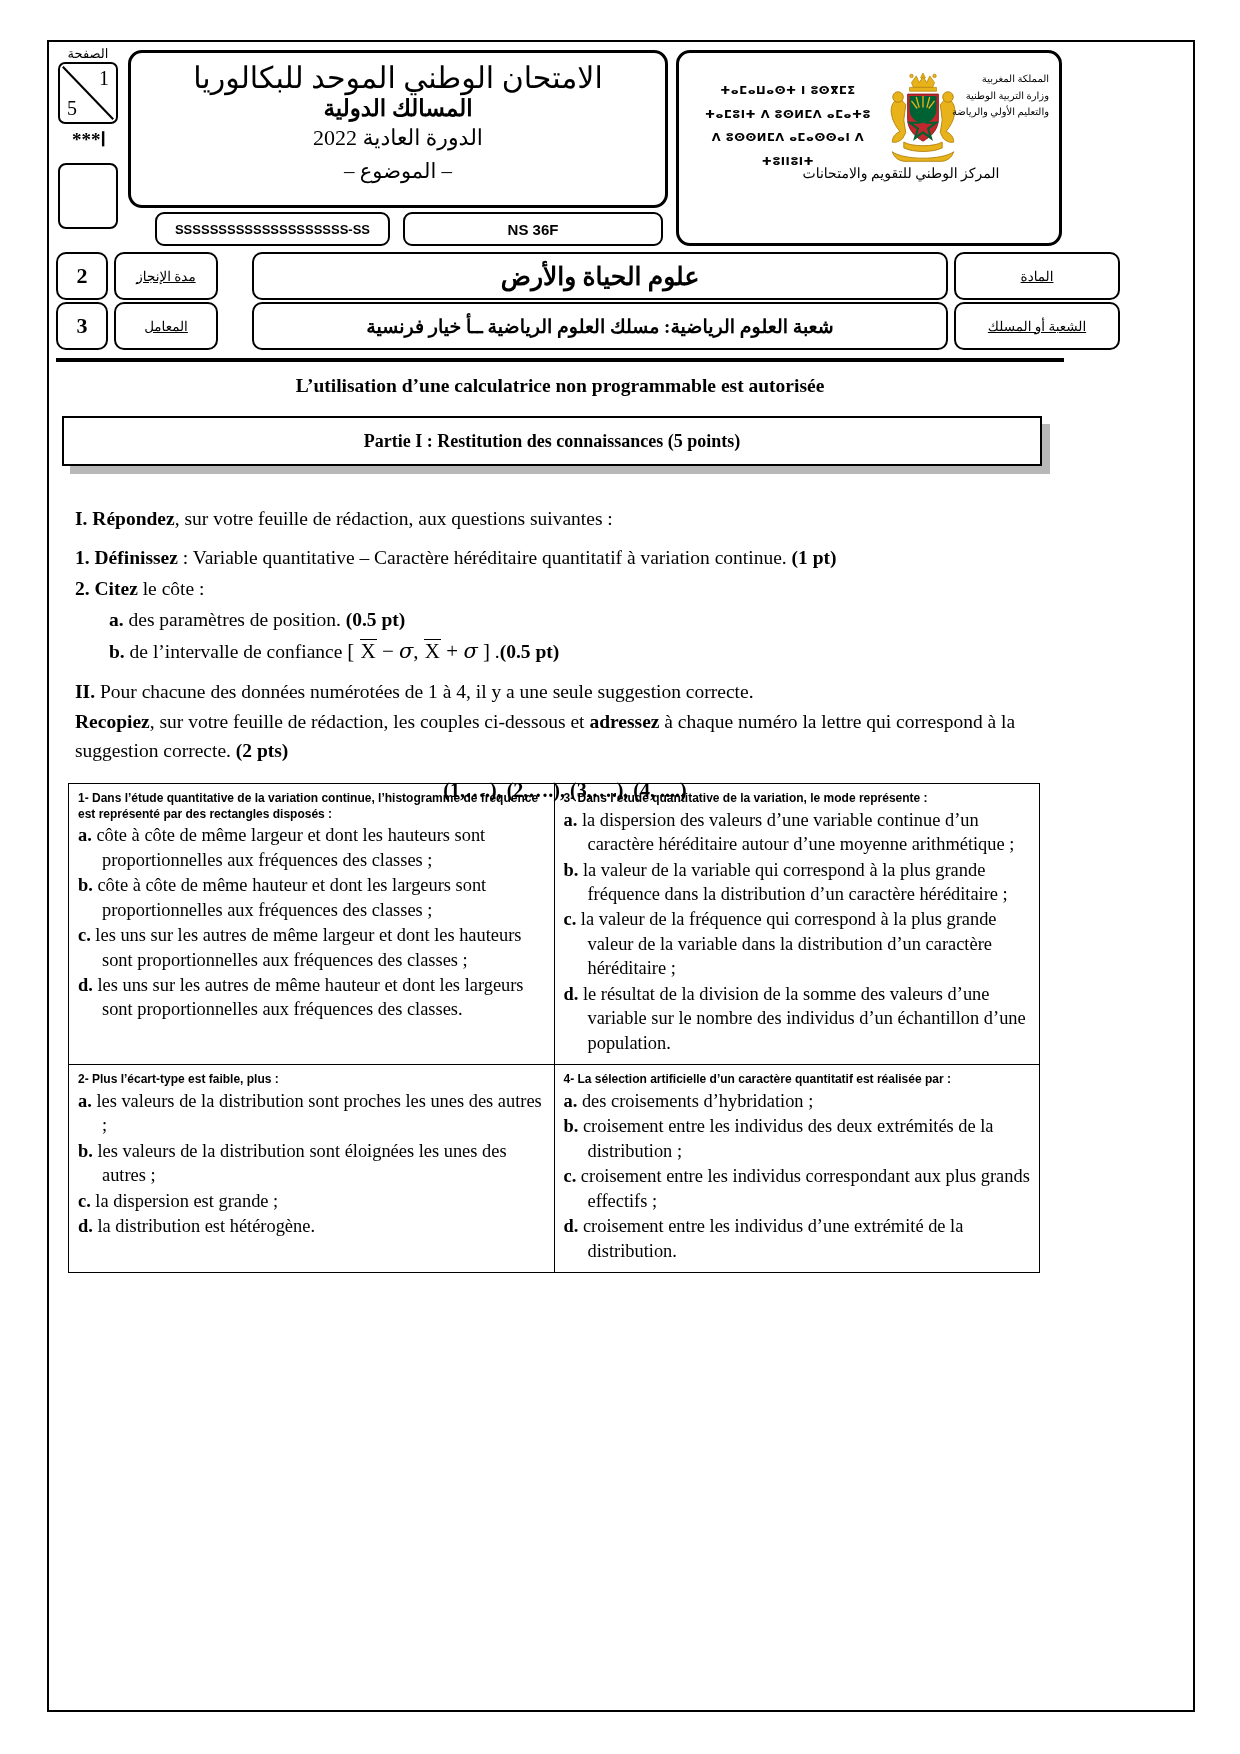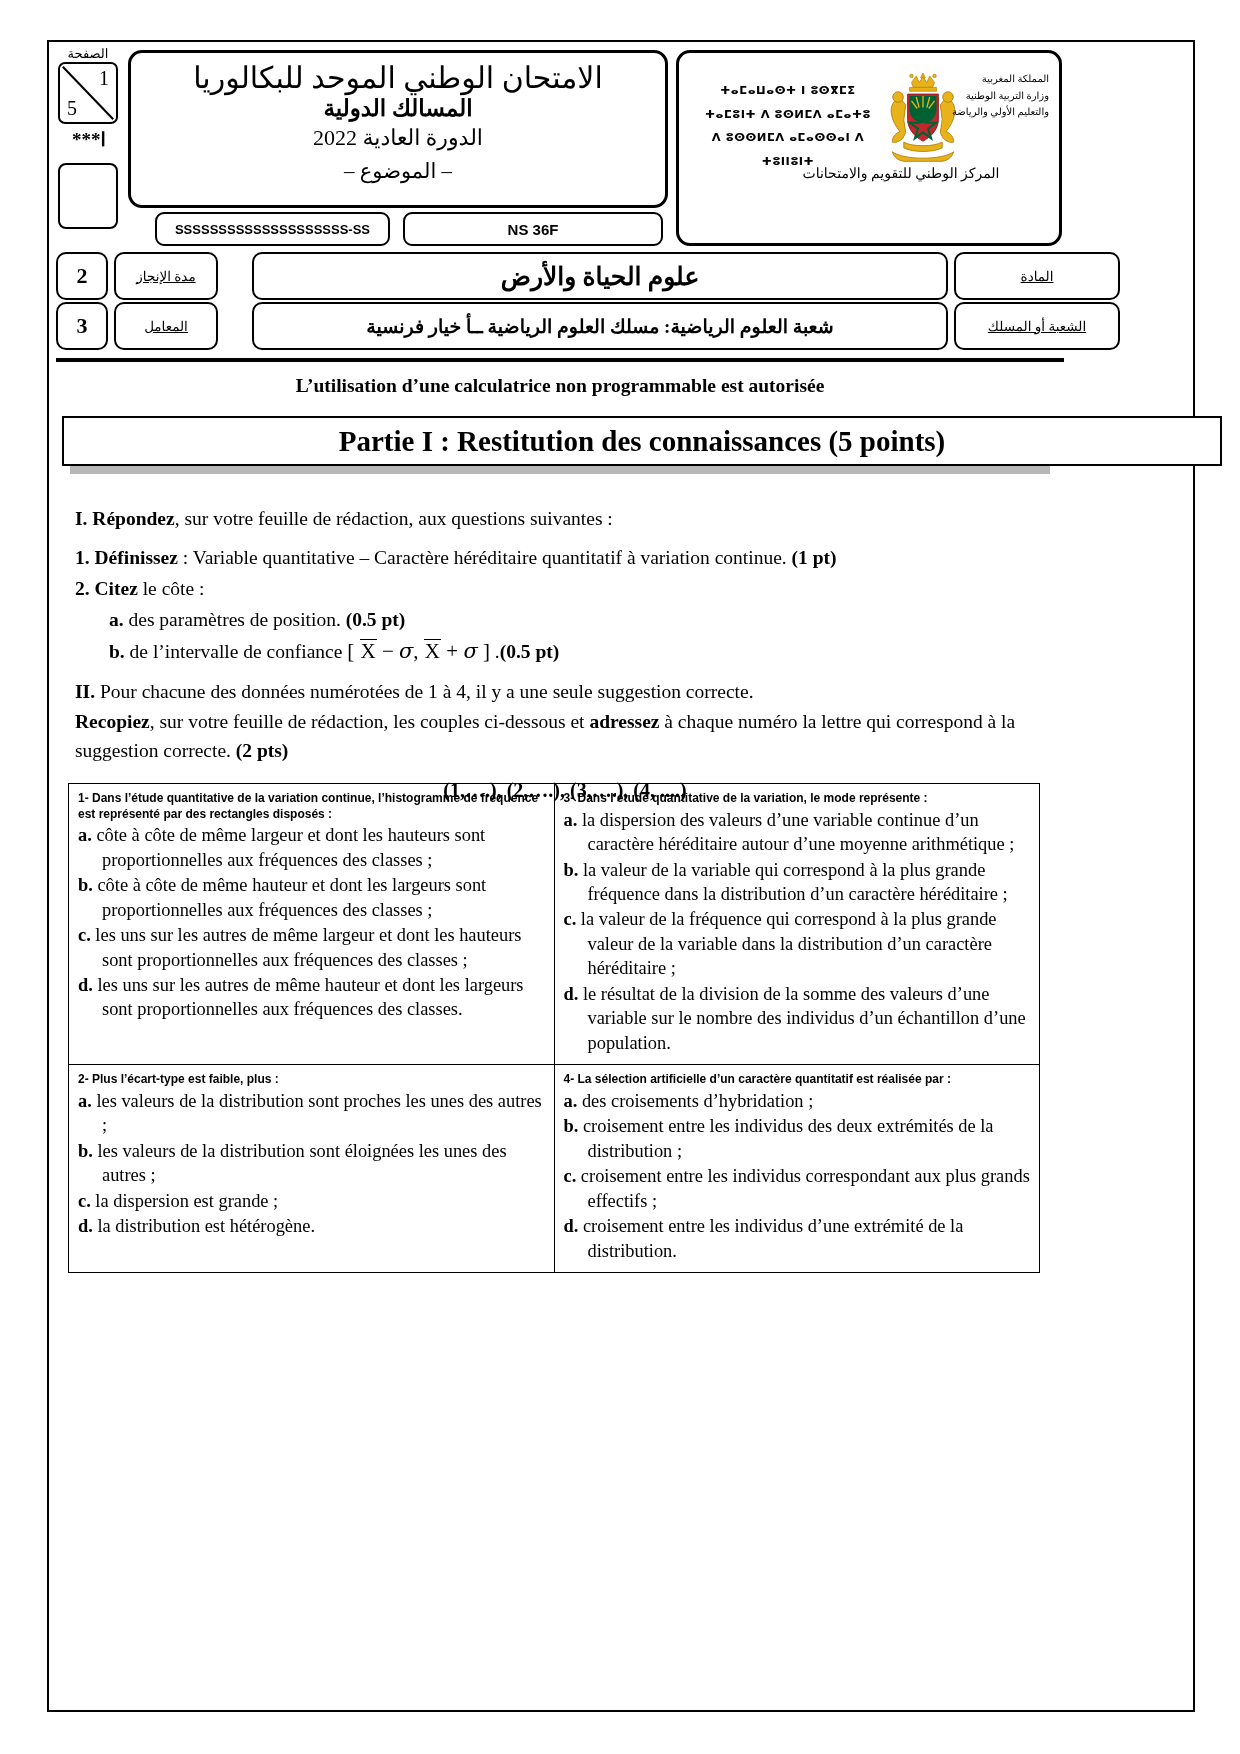--- a/index.html
+++ b/index.html
@@ -187,25 +187,25 @@
   }
 
   
   #banner-shadow{
     position:absolute; left:70px; top:424px;
     width:980px; height:50px;
     background:#b8b8b8;
   }
   #banner{
     position:absolute; left:62px; top:416px;
-    width:1160px; height:50px;
+    width:980px; height:50px;
     border:2px solid #000; background:#fff;
     box-sizing:border-box;
     display:flex; align-items:center; justify-content:center;
-    font-size:29px; font-weight:bold;
+    font-size:18px; font-weight:bold;
     font-family:"Liberation Serif", serif;
   }
 
   
   #body-text{
     position:absolute; left:75px; top:505px;
     width:980px;
     font-size:19.5px;
     line-height:1.48;
     font-family:"Liberation Serif", serif;

